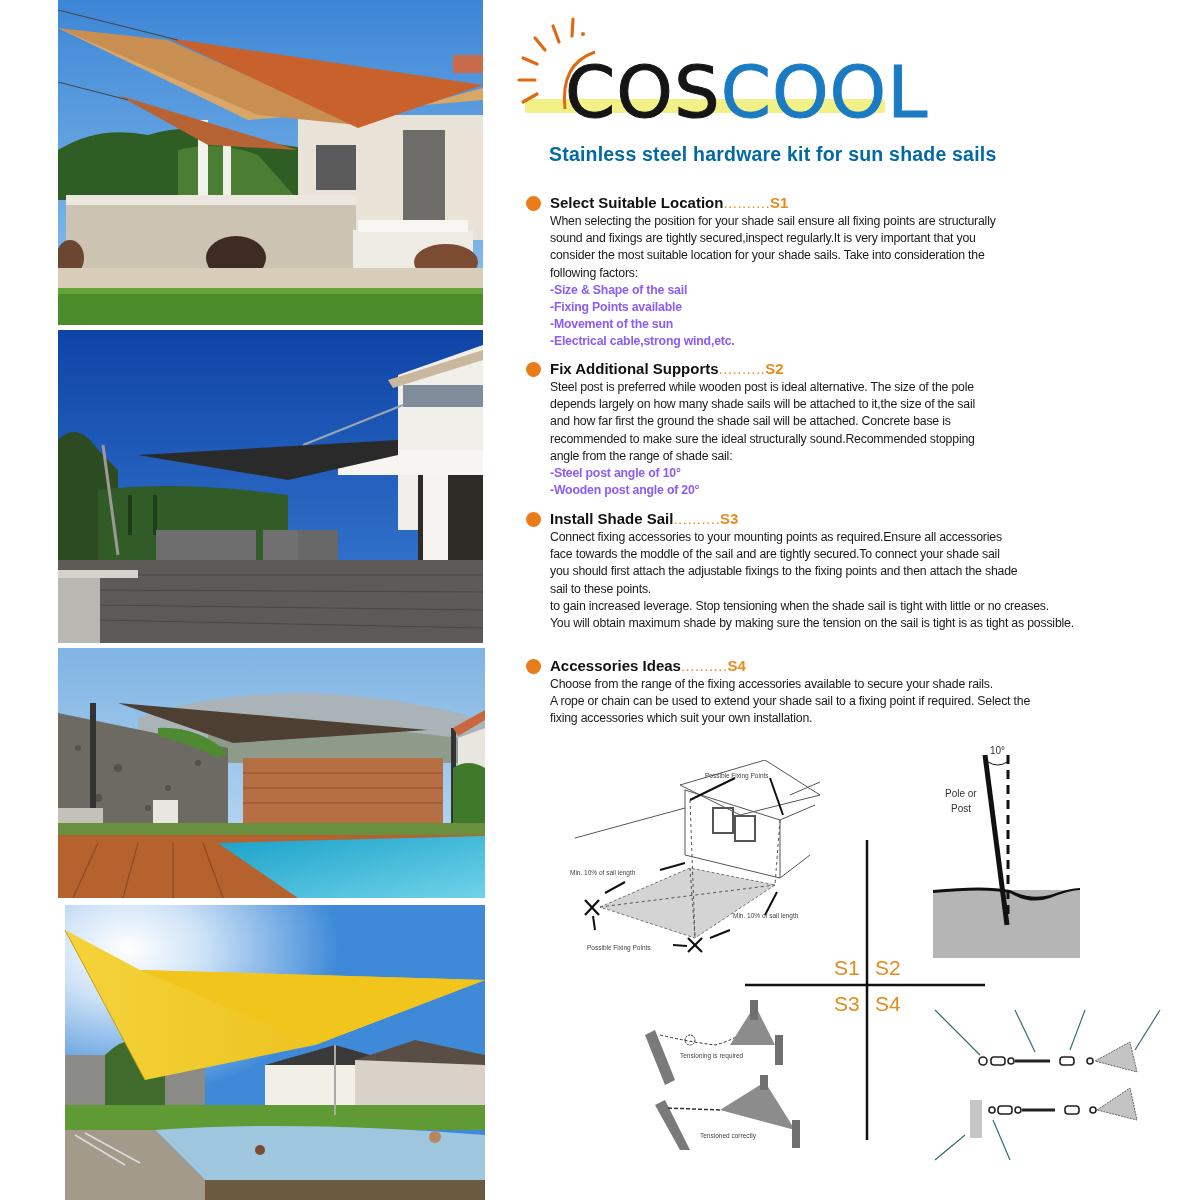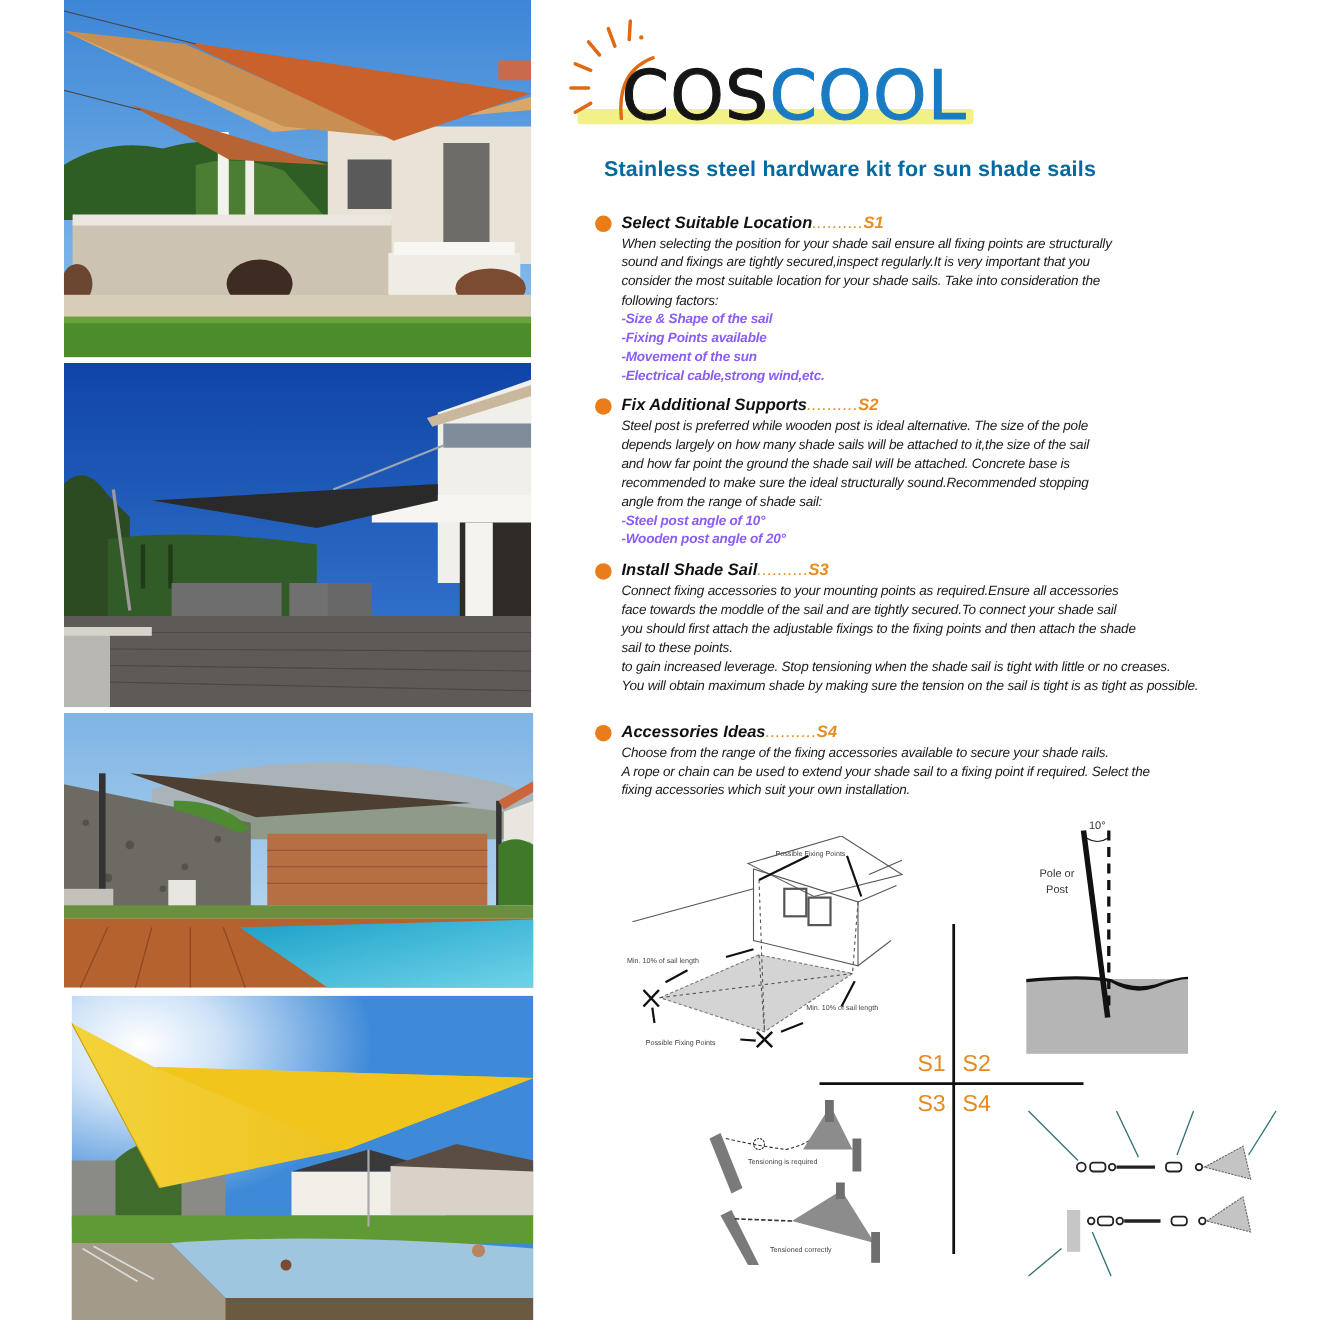--- a/index.html
+++ b/index.html
@@ -10,28 +10,28 @@
     .photo { position: absolute; overflow: hidden; }
     .photo svg { display: block; width: 100%; height: 100%; }
     #photo1 { left: 58px; top: 0px; width: 425px; height: 325px; }
     #photo2 { left: 58px; top: 330px; width: 425px; height: 313px; }
     #photo3 { left: 58px; top: 648px; width: 427px; height: 250px; }
     #photo4 { left: 65px; top: 905px; width: 420px; height: 295px; }
 
     
     .logo { position: absolute; left: 515px; top: 14px; width: 380px; height: 110px; }
     .logo-highlight { position: absolute; left: 10px; top: 85px; width: 360px; height: 14px; background: #f1f07a; border-radius: 3px; opacity: .9; }
-    .logo-text { position: absolute; left: 50px; top: 42px; font-family: "DejaVu Sans", sans-serif; font-size: 62px; letter-spacing: 1px; line-height: 1; font-weight: normal; }
+    .logo-text { position: absolute; left: 50px; top: 42px; font-family: "DejaVu Sans", sans-serif; font-size: 72px; letter-spacing: 1px; line-height: 1; font-weight: normal; }
     .logo-text .dark { color: #151515; -webkit-text-stroke: 1px #151515; }
     .logo-text .blue { color: #1a7bc3; -webkit-text-stroke: 1px #1a7bc3; }
     .logo-sun { position: absolute; left: 0; top: 0; width: 95px; height: 100px; }
 
     .headline { position: absolute; left: 549px; top: 143px; font-size: 19.5px; font-weight: bold; letter-spacing: .2px; color: #0369a1; }
 
-    .section { position: absolute; left: 541px; width: 660px; font-style: italic; }
+    .section { position: absolute; left: 526px; width: 660px; }
     .section .bullet { position: absolute; left: 0; top: 3px; width: 15px; height: 15px; border-radius: 50%; background: #ea7d1a; }
     .section h3 { margin-left: 24px; font-size: 15px; font-weight: bold; color: #111; line-height: 20px; white-space: nowrap; }
     .section h3 .dots { color: #e98b1f; font-weight: normal; letter-spacing: .5px; }
     .section h3 .tag { color: #e98b1f; font-weight: bold; }
     .section .body { margin-left: 24px; font-size: 12.3px; line-height: 17.2px; color: #1a1a1a; letter-spacing: -0.2px; }
     .section .body p { white-space: nowrap; }
     .section .body .factor { font-weight: bold; color: #8b5cf6; }
 
     #s1 { top: 193px; }
     #s2 { top: 359px; }
@@ -274,21 +274,21 @@
     <p class="factor">-Electrical cable,strong wind,etc.</p>
   </div>
 </div>
 
 <div class="section" id="s2">
   <span class="bullet"></span>
   <h3><span>Fix Additional Supports</span><span class="dots">..........</span><span class="tag">S2</span></h3>
   <div class="body">
     <p>Steel post is preferred while wooden post is ideal alternative. The size of the pole</p>
     <p>depends largely on how many shade sails will be attached to it,the size of the sail</p>
-    <p>and how far point the ground the shade sail will be attached. Concrete base is</p>
+    <p>and how far first the ground the shade sail will be attached. Concrete base is</p>
     <p>recommended to make sure the ideal structurally sound.Recommended stopping</p>
     <p>angle from the range of shade sail:</p>
     <p class="factor">-Steel post angle of 10°</p>
     <p class="factor">-Wooden post angle of 20°</p>
   </div>
 </div>
 
 <div class="section" id="s3">
   <span class="bullet"></span>
   <h3><span>Install Shade Sail</span><span class="dots">..........</span><span class="tag">S3</span></h3>

